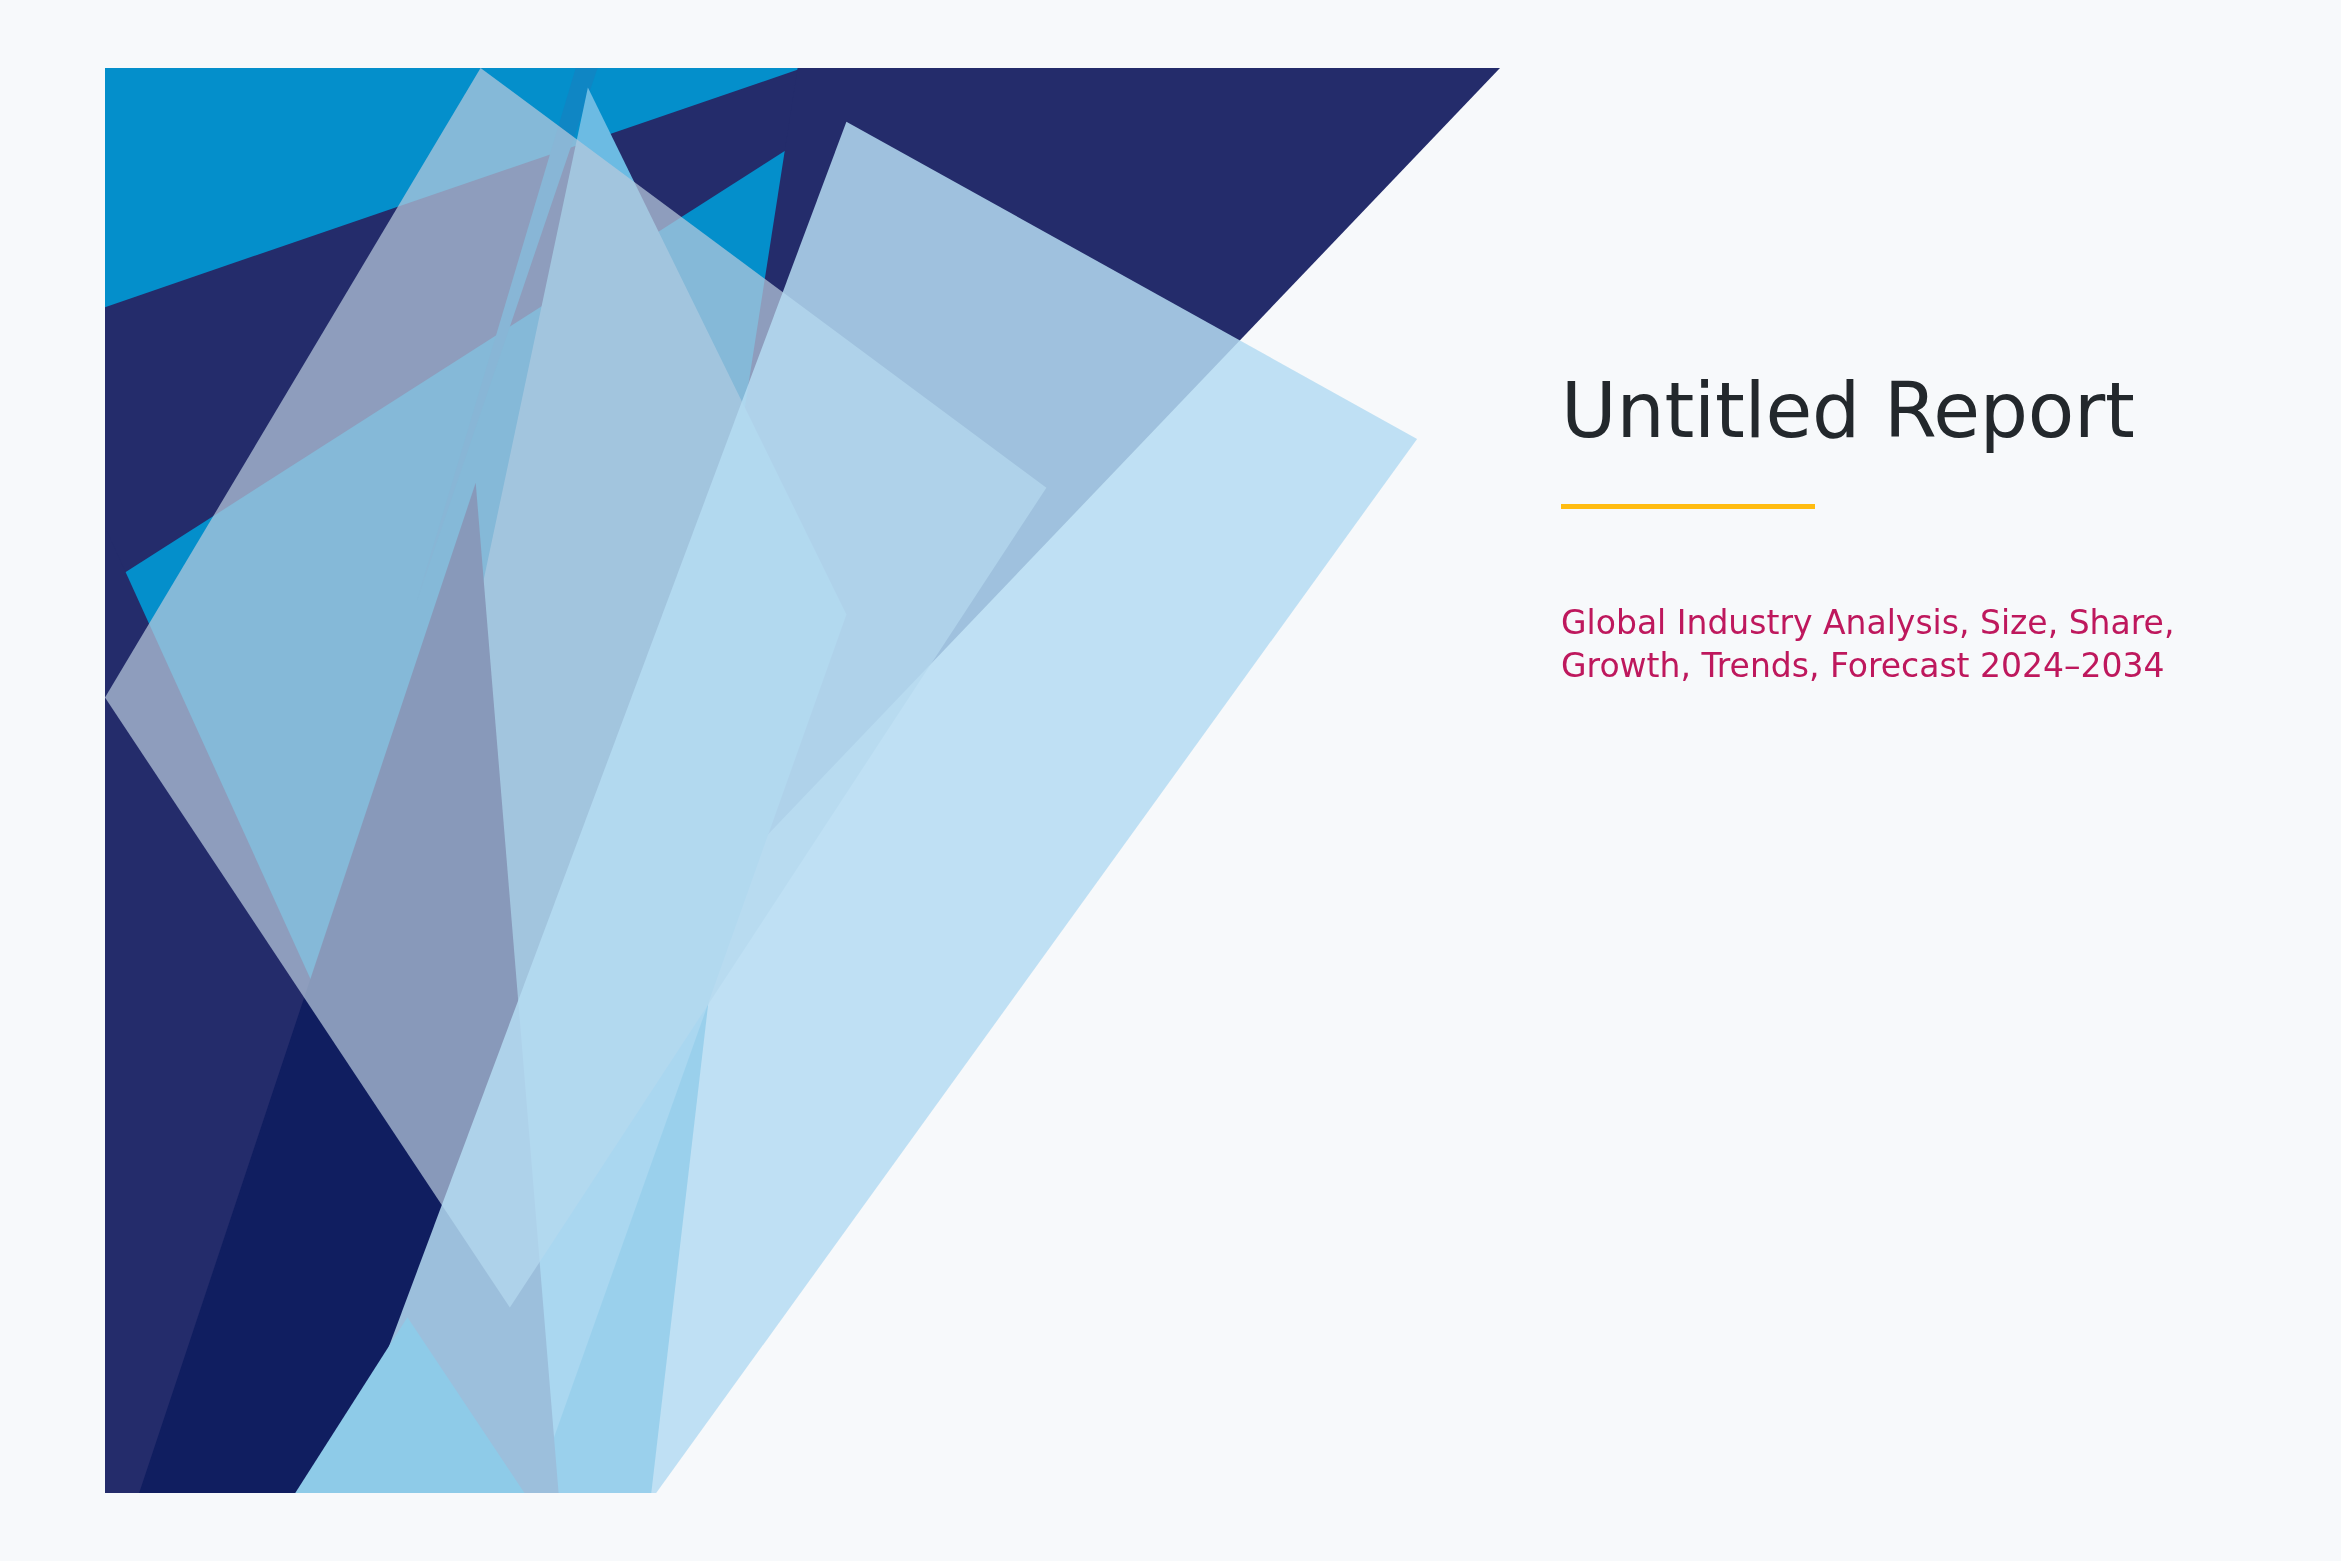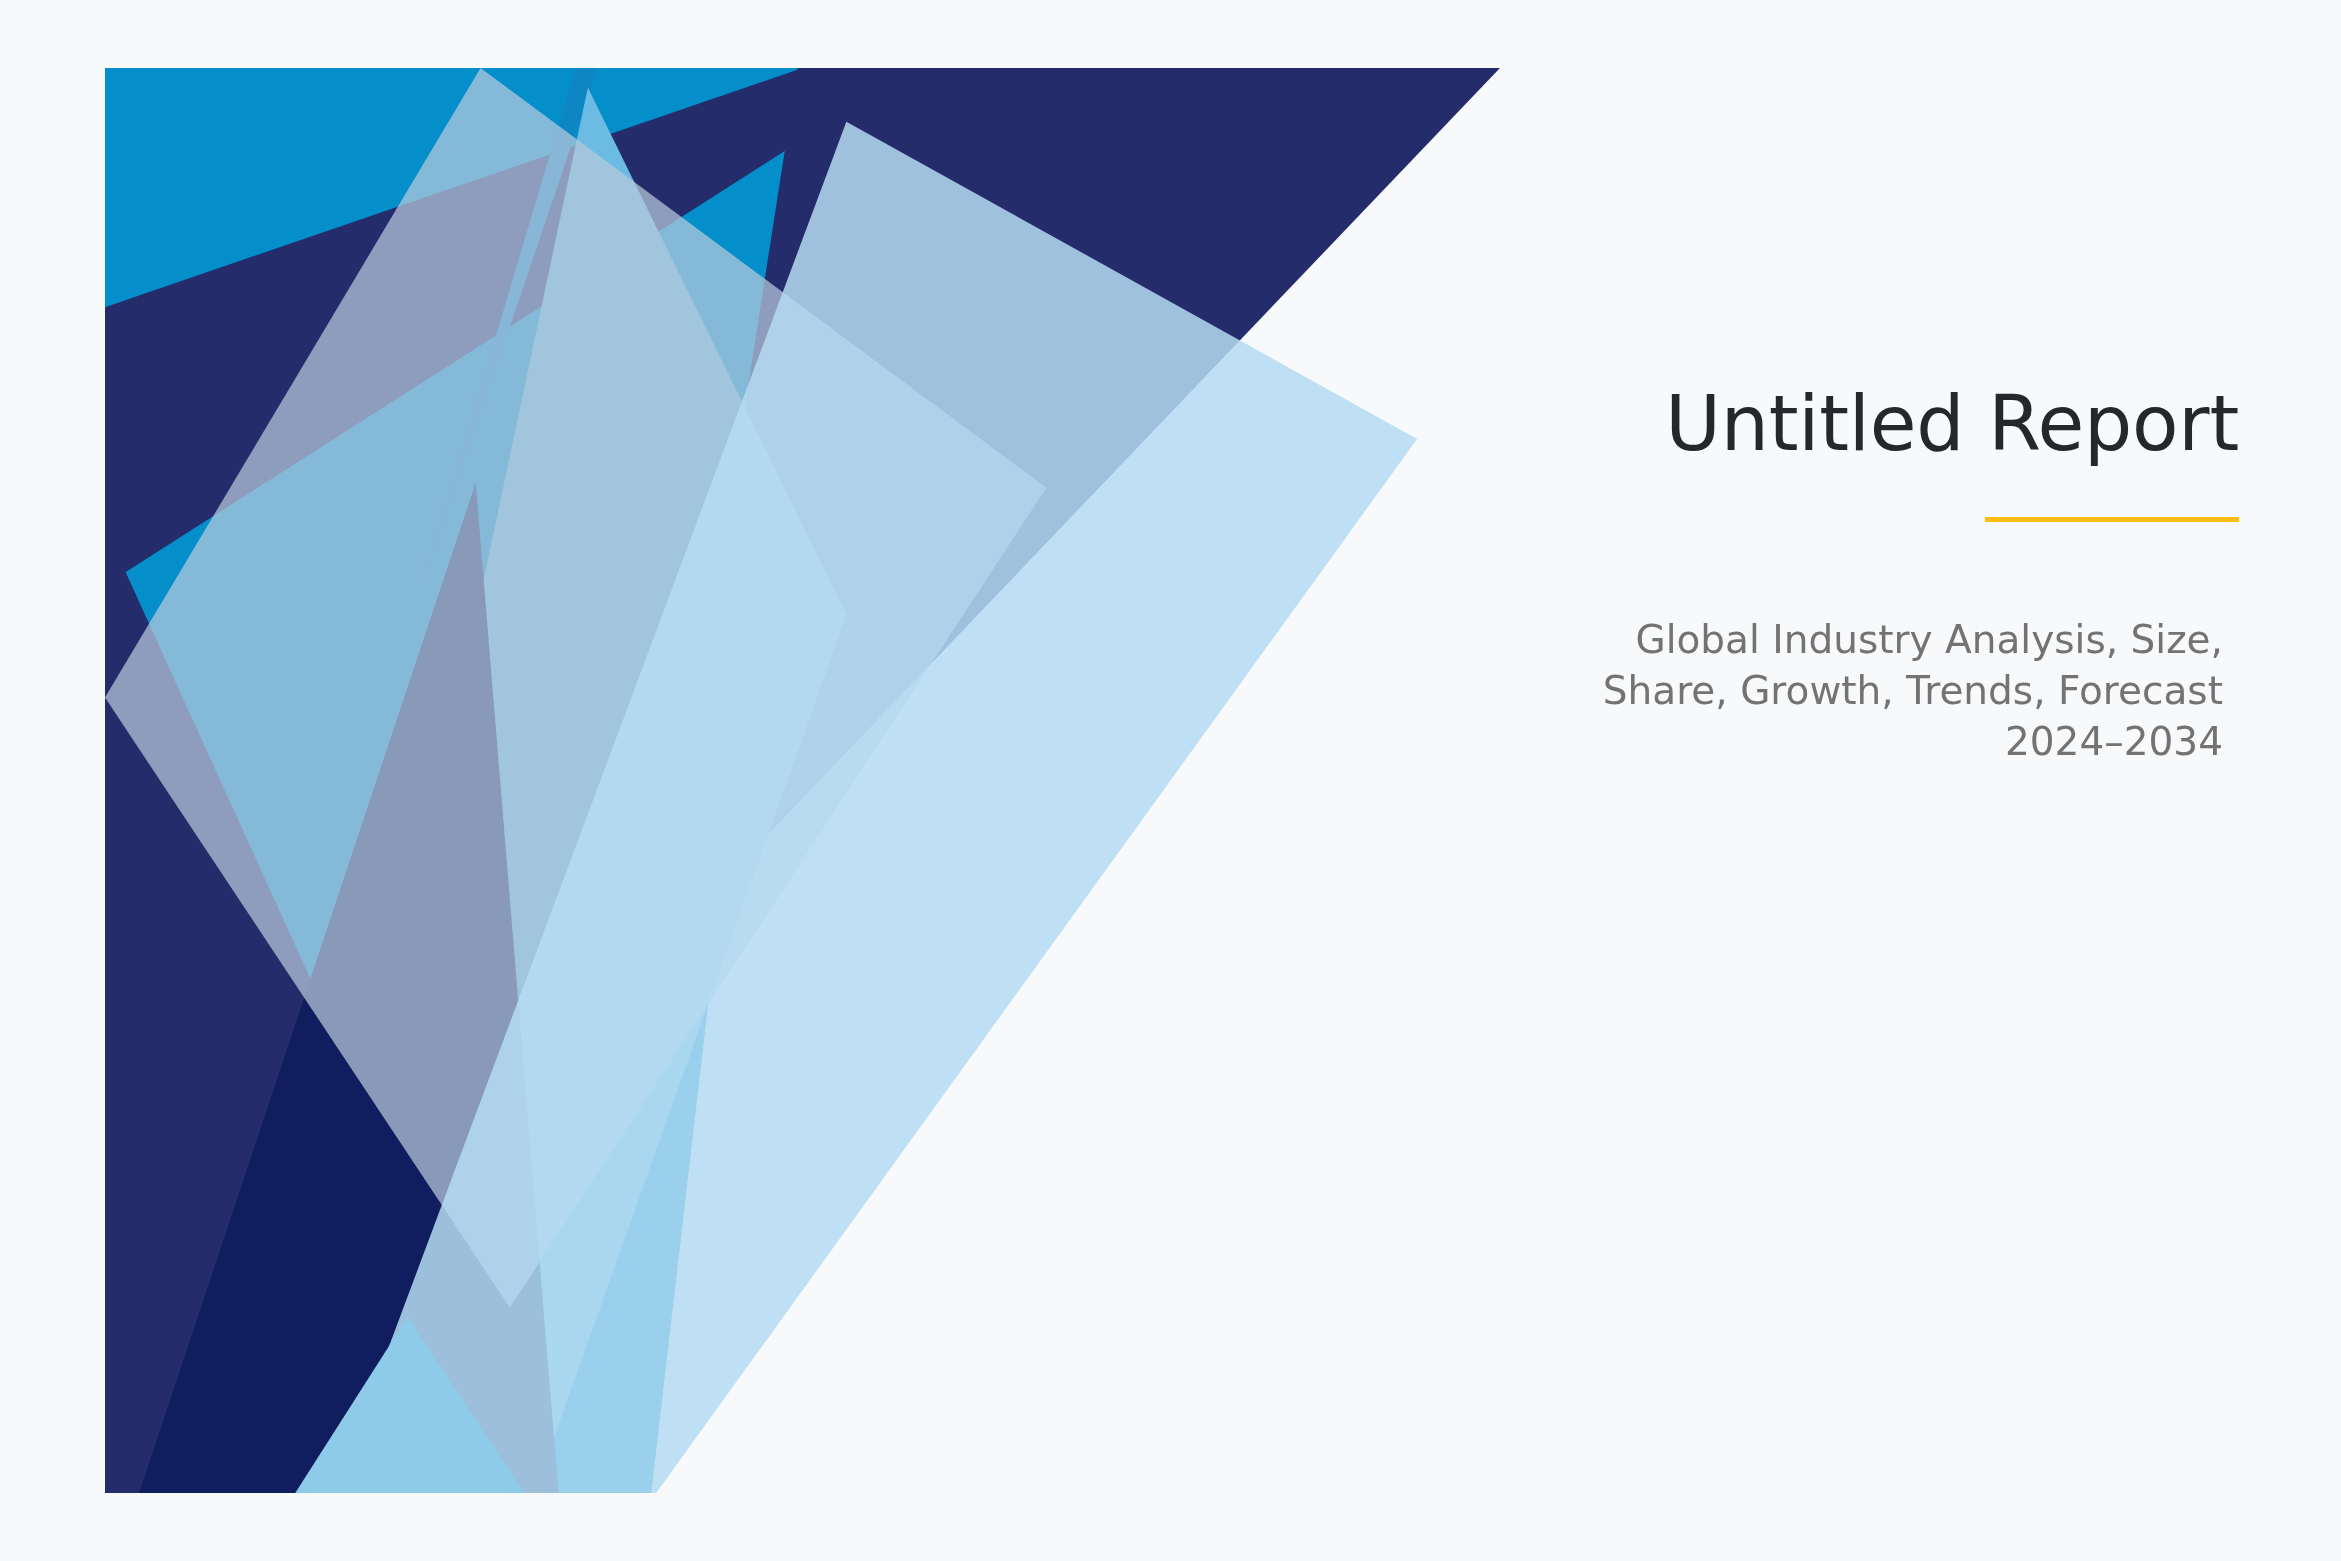--- a/index.html
+++ b/index.html
@@ -33,23 +33,23 @@
   #artwork svg {
     display: block;
     width: 1395px;
     height: 1425px;
   }
 
   
   #text-block {
     position: absolute;
     left: 1561px;
-    top: 384px;
+    top: 371px;
     width: 678px;
-    text-align: right;
+    text-align: left;
   }
 
   #report-title {
     font-size: 76px;
     font-weight: 400;
     line-height: 1.05;
     color: #23282c;
     letter-spacing: -0.2px;
     margin: 0;
     white-space: nowrap;
@@ -58,25 +58,25 @@
   #title-rule {
     display: inline-block;
     width: 254px;
     height: 5.4px;
     background: #ffbc11;
     margin-top: 53px;
     vertical-align: top;
   }
 
   #report-subtitle {
-    margin: 16px;
+    margin: 0;
     margin-top: 93px;
-    font-size: 39px;
+    font-size: 33px;
     line-height: 1.30;
-    color: #737373;
+    color: #be185d;
     font-weight: 400;
   }
 </style>
 </head>
 <body>
 
 <div id="cover">
 
   <div id="artwork">
     <svg viewBox="0 0 2860 2920" preserveAspectRatio="none">

